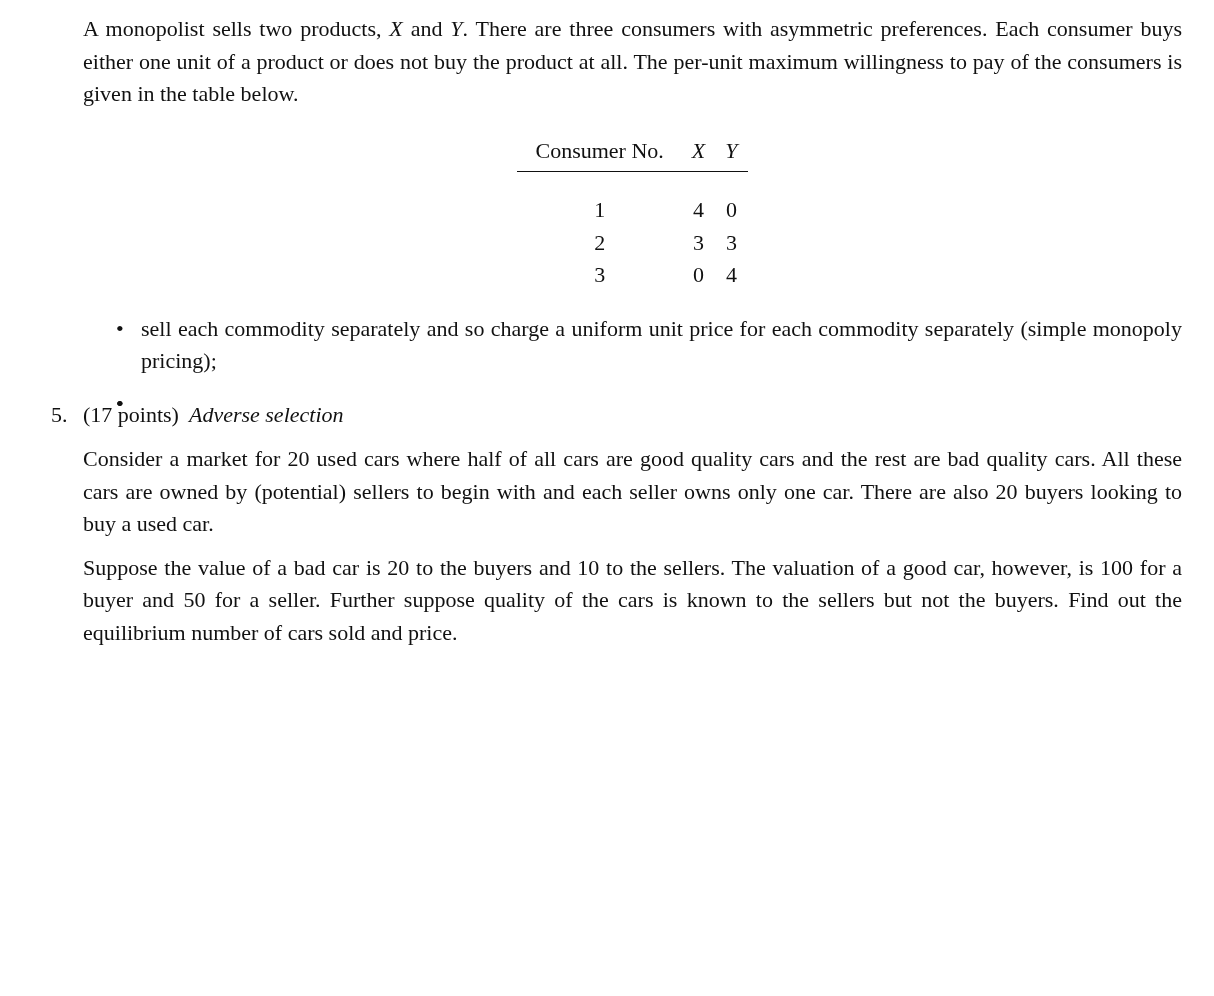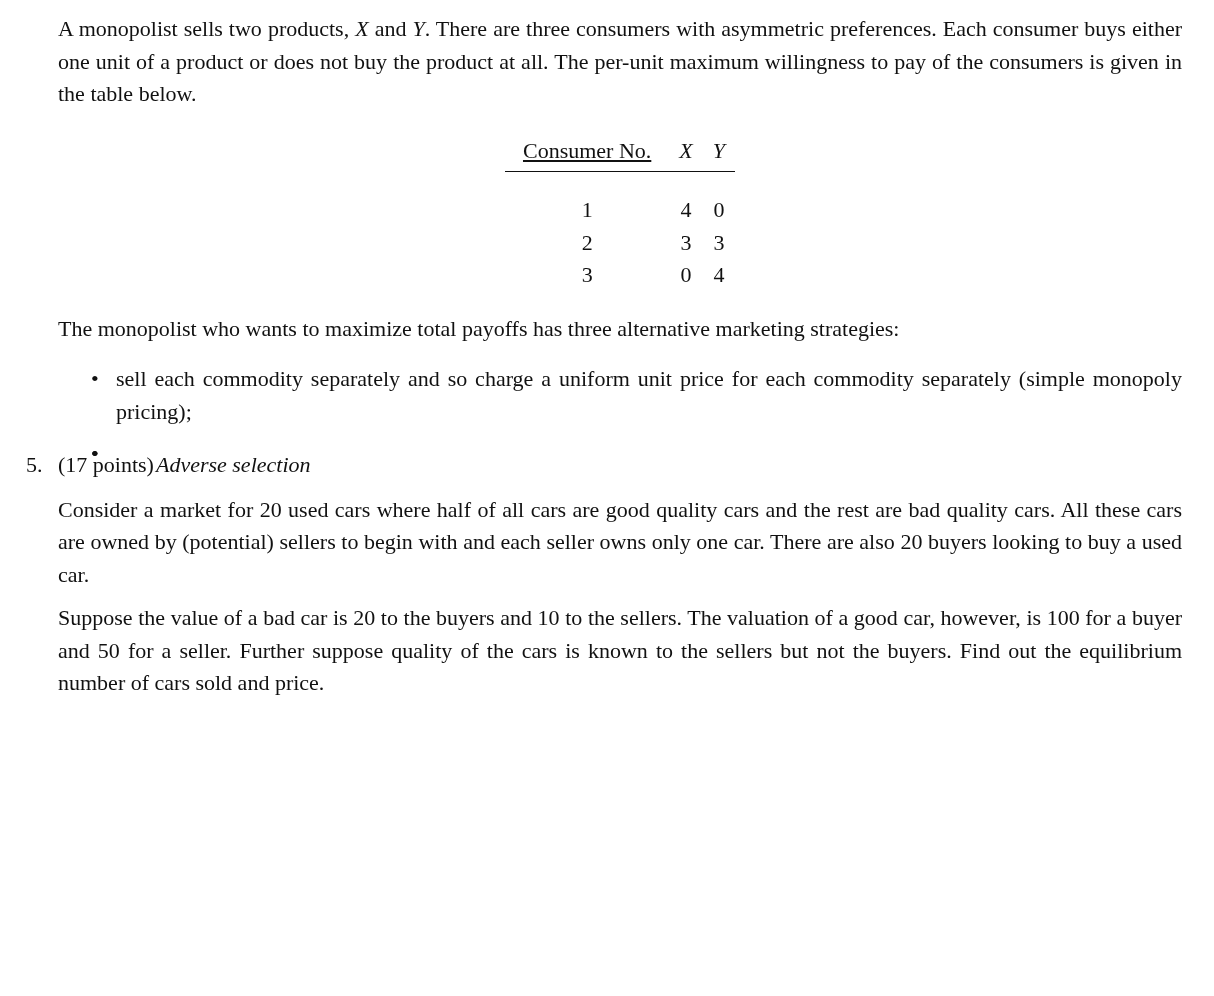--- a/index.html
+++ b/index.html
@@ -11,21 +11,21 @@
     width: 1214px;
     height: 996px;
     overflow: hidden;
     color: #111111;
     font-family: "Liberation Serif", "DejaVu Serif", serif;
   }
   .page {
     box-sizing: border-box;
     width: 1214px;
     height: 772px;
-    padding: 13px 32px 0 58px;
+    padding: 13px 32px 0 83px;
     font-size: 22px;
     line-height: 32.5px;
   }
   p.para {
     margin: 0 0 11px 0;
     text-align: justify;
   }
   .math {
     font-style: italic;
   }
@@ -41,21 +41,20 @@
     font-weight: normal;
     text-align: center;
     padding: 0 10px;
   }
   table.wtp-table thead th {
     border-bottom: 1px solid #111111;
     padding-bottom: 4px;
   }
   table.wtp-table th.col-consumer {
     padding: 0 18px 4px 18px;
-    text-decoration: underline;
   }
   tr.spacer-row td {
     height: 22px;
     padding: 0;
     border: none;
   }
   
   .bullets {
     margin: 18px 0 18px 0;
   }
@@ -72,21 +71,21 @@
   }
   
   .item-heading {
     margin: 21px 0 12px -32px;
   }
   .item-number {
     display: inline-block;
     width: 32px;
   }
   .item-title {
-    margin-left: 2px;
+    margin-left: 10px;
   }
 </style>
 </head>
 <body>
 
 <div class="page">
 
   <p class="para"><span>A monopolist sells two products, </span><span class="math">X</span><span> and </span><span class="math">Y</span><span>. There are three consumers with asymmetric preferences. Each consumer buys either one unit of a product or does not buy the product at all. The per-unit maximum willingness to pay of the consumers is given in the table below.</span></p>
 
   <table class="wtp-table">
@@ -112,21 +111,20 @@
         <td>3</td>
       </tr>
       <tr>
         <td>3</td>
         <td>0</td>
         <td>4</td>
       </tr>
     </tbody>
   </table>
 
-  <p class="para">The monopolist who wants to maximize total payoffs has three alternative marketing strategies:</p>
 
   <div class="bullets">
     <div class="bullet-item">
       <span class="bullet-glyph">•</span>
       <span>sell each commodity separately and so charge a uniform unit price for each commodity separately (simple monopoly pricing);</span>
     </div>
     <div class="bullet-item">
       <span class="bullet-glyph">•</span>
     </div>
     <div class="bullet-item">

